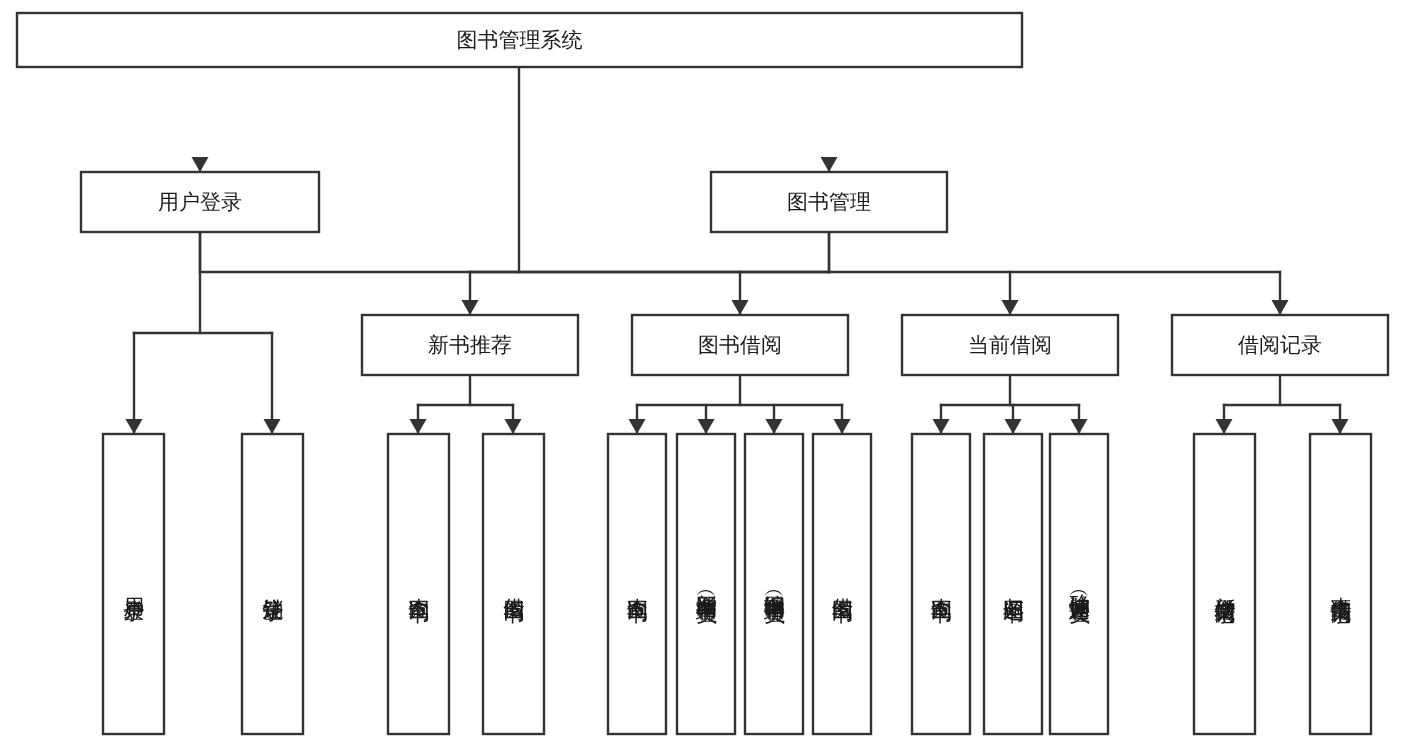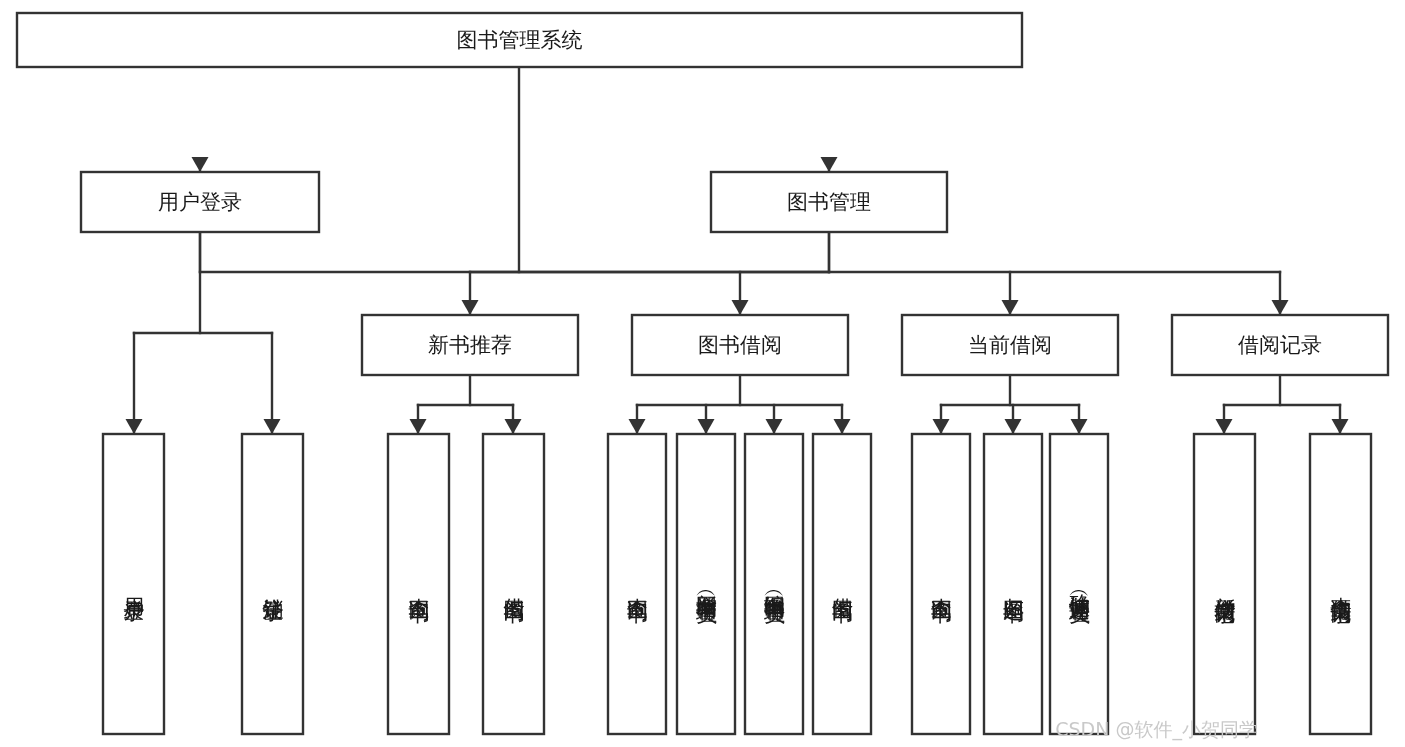--- a/index.html
+++ b/index.html
@@ -236,14 +236,13 @@
             </div></foreignObject>
         </g>
         <g>
           <rect x="1310" y="434" width="61" height="300" class="node-box"></rect>
           <foreignObject x="1310" y="434" width="61" height="300"><div xmlns="http://www.w3.org/1999/xhtml" style="width: 61px; height: 300px; display: flex; align-items: center; justify-content: center; font-family: &quot;DejaVu Sans&quot;, &quot;Liberation Sans&quot;, sans-serif; font-size: 21px; color: rgb(26, 26, 26); line-height: 1.18; box-sizing: border-box;">
               <span style="writing-mode: vertical-rl; text-orientation: upright; letter-spacing: 1.5px; white-space: nowrap; display: block;">查询借阅记录</span>
             </div></foreignObject>
         </g>
       </g>
   </svg>
-  <div class="watermark-text">CSDN @软件_小贺同学</div>
 </div>
 
 </body></html>

